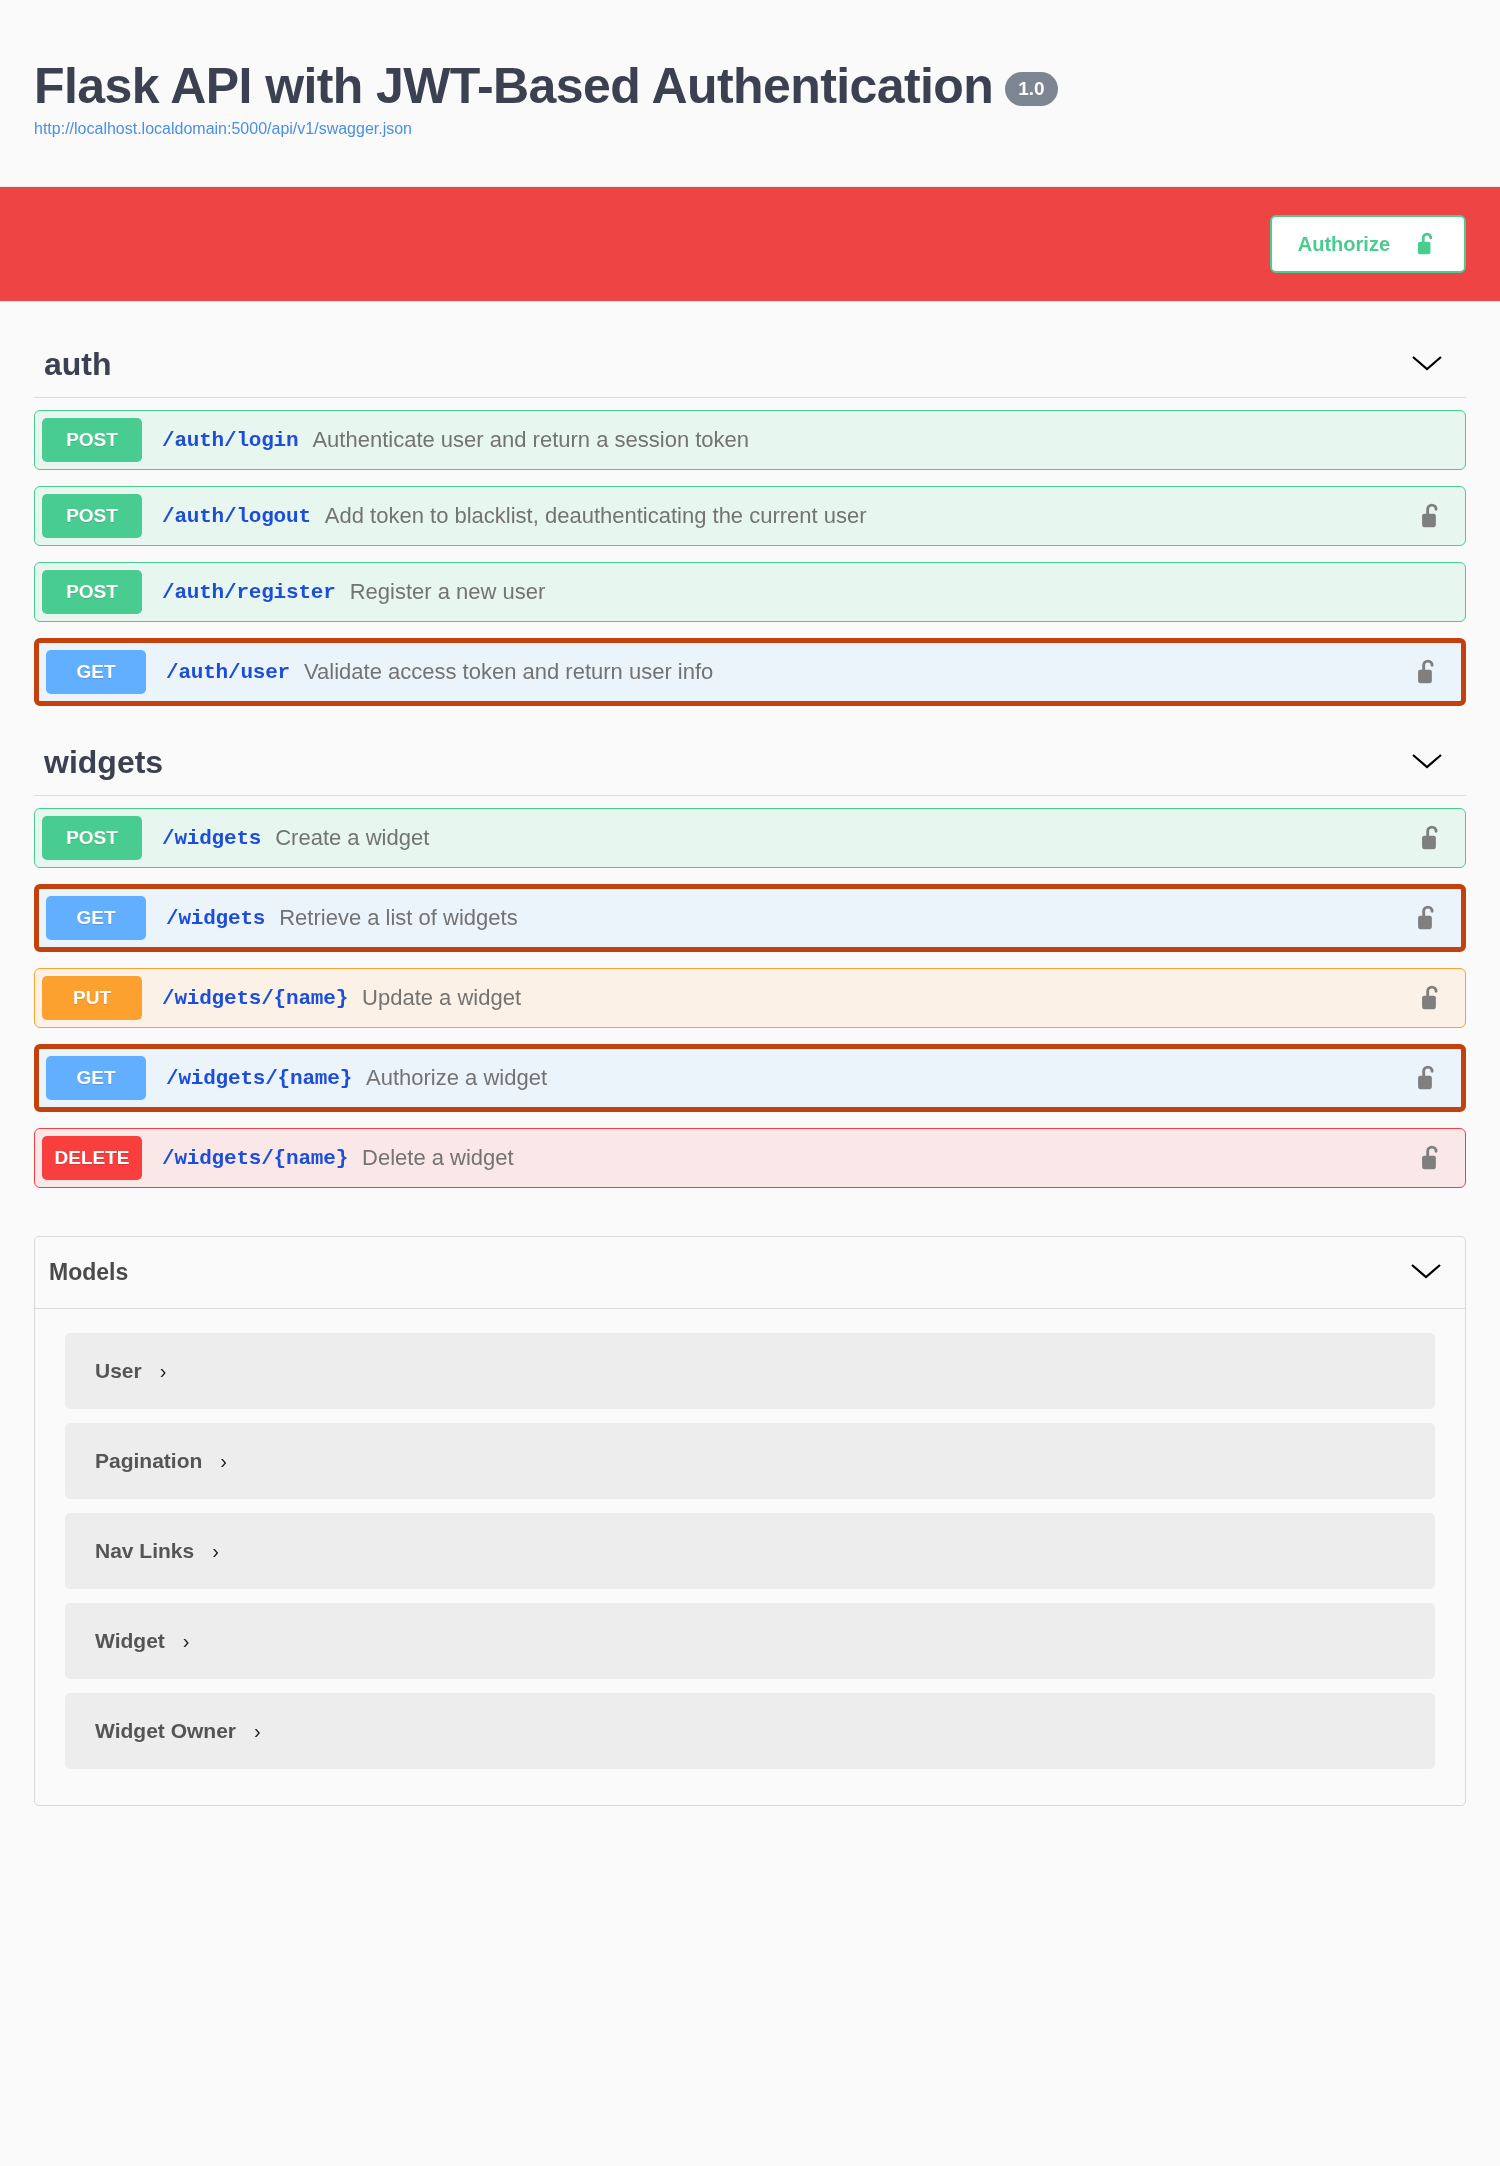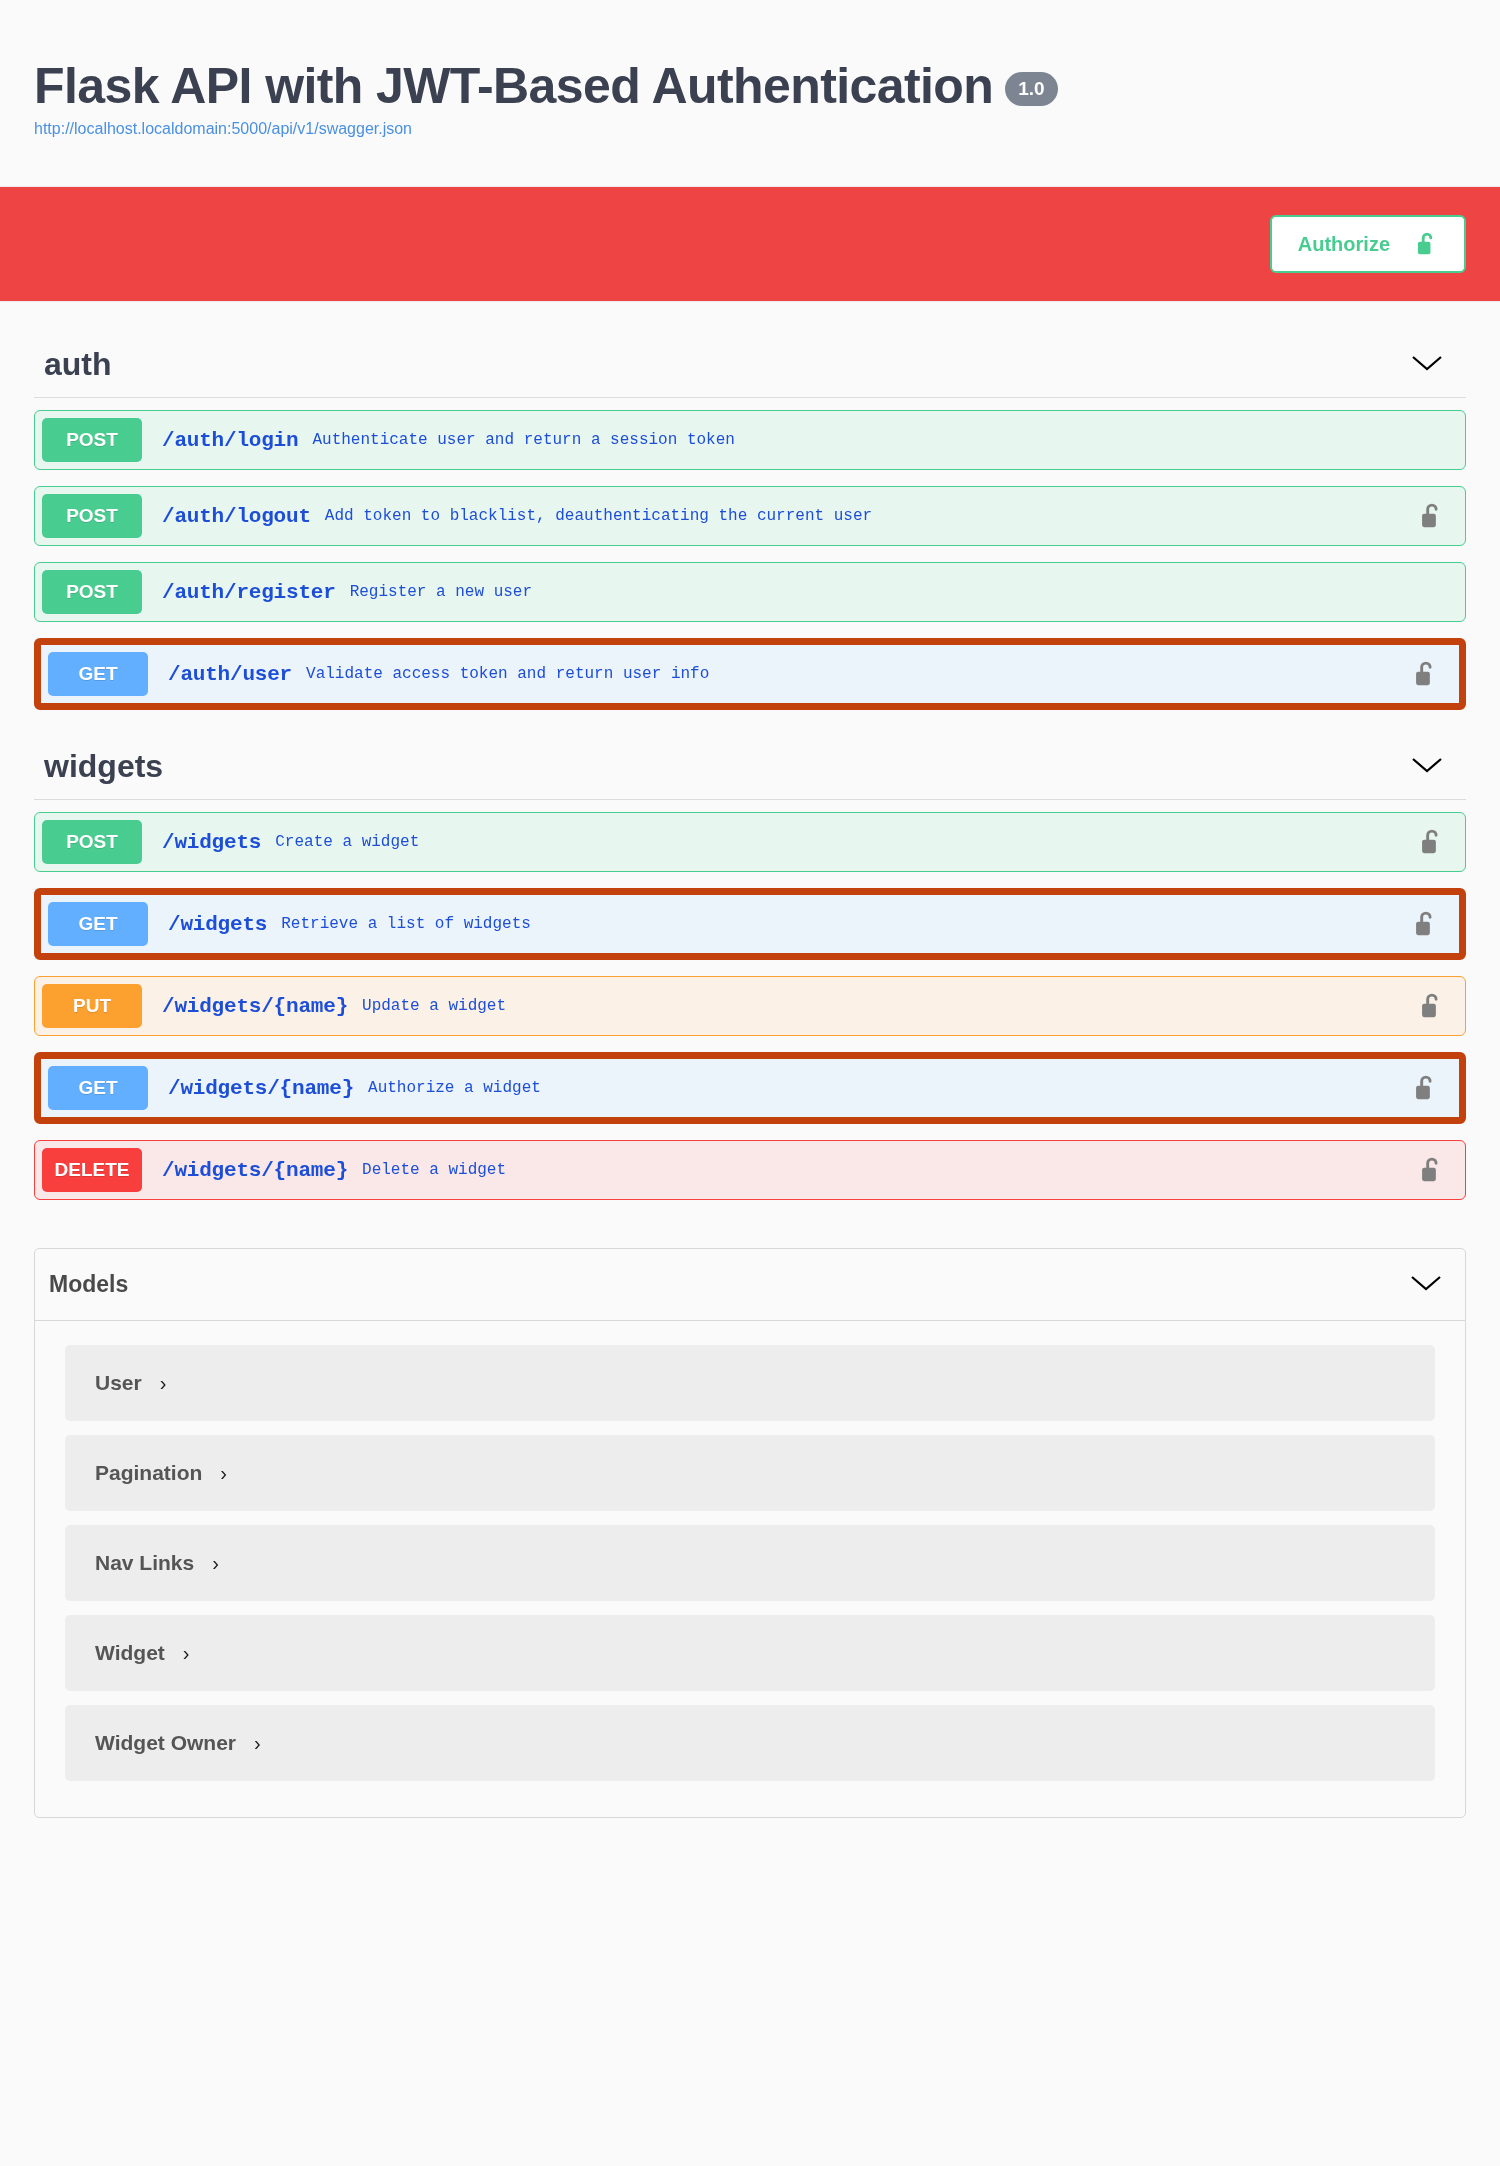--- a/index.html
+++ b/index.html
@@ -133,40 +133,39 @@
   }
   .op-path {
     font-family: "Liberation Mono", monospace;
     font-size: 21px;
     font-weight: bold;
     color: #1d4ed8;
     margin-left: 20px;
     letter-spacing: -0.2px;
   }
   .op-summary {
-    font-size: 16px;
-    color: #1d4ed8;
+    font-size: 22px;
+    color: #737373;
     margin-left: 14px;
-    font-family: Liberation Mono, monospace;
   }
   .op-lock {
     margin-left: auto;
     margin-right: 14px;
     display: flex;
     align-items: center;
   }
 
   
   .m-post  { background: #49cc90; }
   .m-get   { background: #61affe; }
   .m-put   { background: #fca130; }
   .m-delete{ background: #f93e3e; }
 
   .r-post   { background: #e8f6f0; border: 1px solid #49cc90; }
-  .r-get    { background: #ebf3fb; border: 7px solid #c2410c; }
+  .r-get    { background: #ebf3fb; border: 5px solid #c2410c; }
   .r-put    { background: #fbf1e6; border: 1px solid #fca130; }
   .r-delete { background: #fae7e7; border: 1px solid #f93e3e; }
 
   
   .models-panel {
     margin-top: 48px;
     border: 1px solid #d8d8d8;
     border-radius: 5px;
     background: #fafafa;
   }

